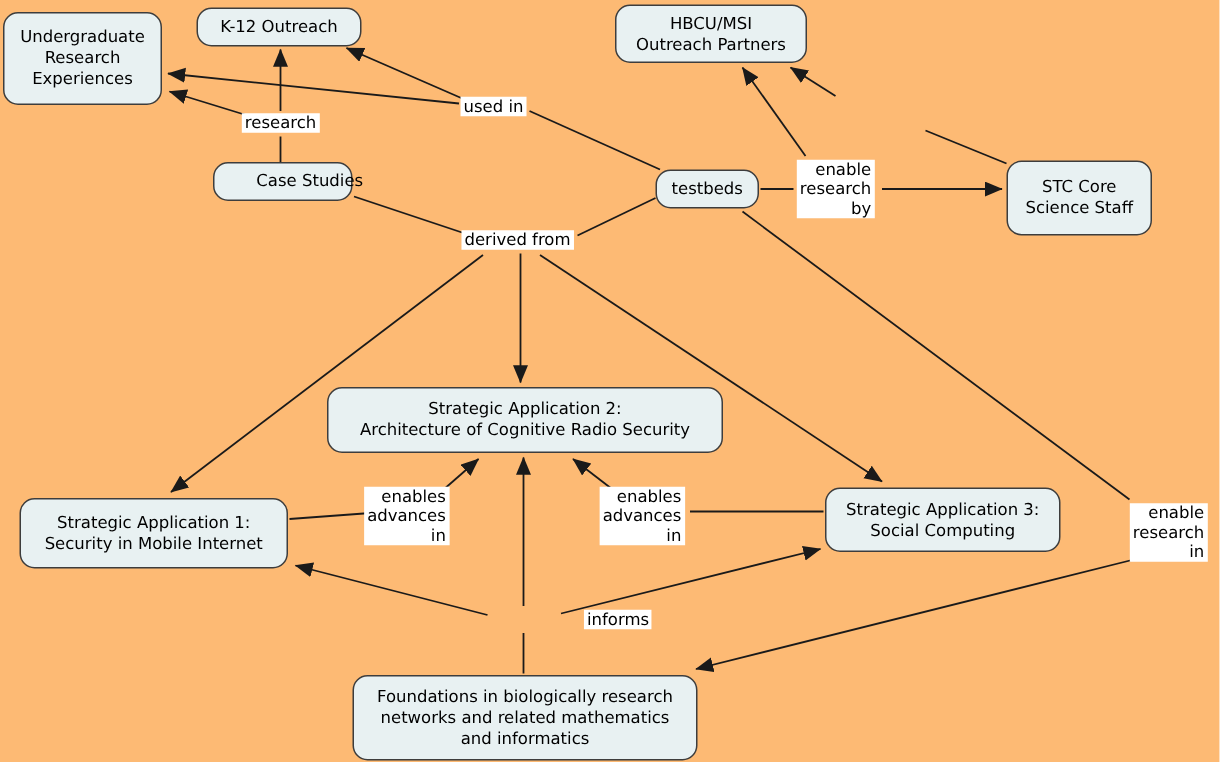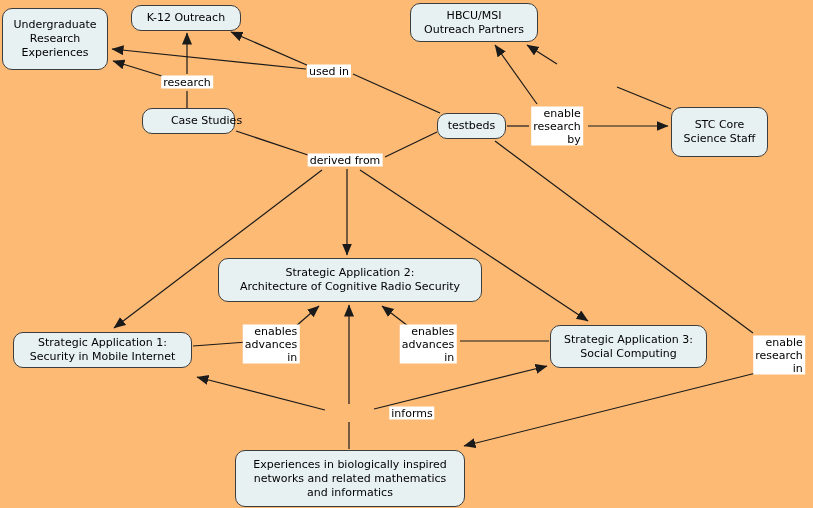--- a/index.html
+++ b/index.html
@@ -83,27 +83,27 @@
 
   <div class="concept" style="left:410px;top:3px;width:128px;height:39px;">HBCU/MSI
 Outreach Partners</div>
 
   <div class="concept" style="left:671px;top:107px;width:97px;height:50px;">STC Core
 Science Staff</div>
 
   <div class="concept" style="left:218px;top:258px;width:264px;height:44px;">Strategic Application 2:
 Architecture of Cognitive Radio Security</div>
 
-  <div class="concept" style="left:13px;top:332px;width:179px;height:36px;">Strategic Application 1:
+  <div class="concept" style="left:13px;top:332px;width:179px;height:47px;">Strategic Application 1:
 Security in Mobile Internet</div>
 
   <div class="concept" style="left:550px;top:325px;width:157px;height:43px;">Strategic Application 3:
 Social Computing</div>
 
-  <div class="concept" style="left:235px;top:450px;width:230px;height:57px;">Experiences in biologically inspired
+  <div class="concept" style="left:235px;top:450px;width:230px;height:57px;">Foundations in biologically research
 networks and related mathematics
 and informatics</div>
 
   <div class="lp" style="left:187px;top:82px;">research</div>
 
   <div class="lp" style="left:329px;top:71px;">used in</div>
 
   <div class="lp" style="left:345px;top:160px;">derived from</div>
 
   <div class="lp" style="left:557px;top:126px;">enable

